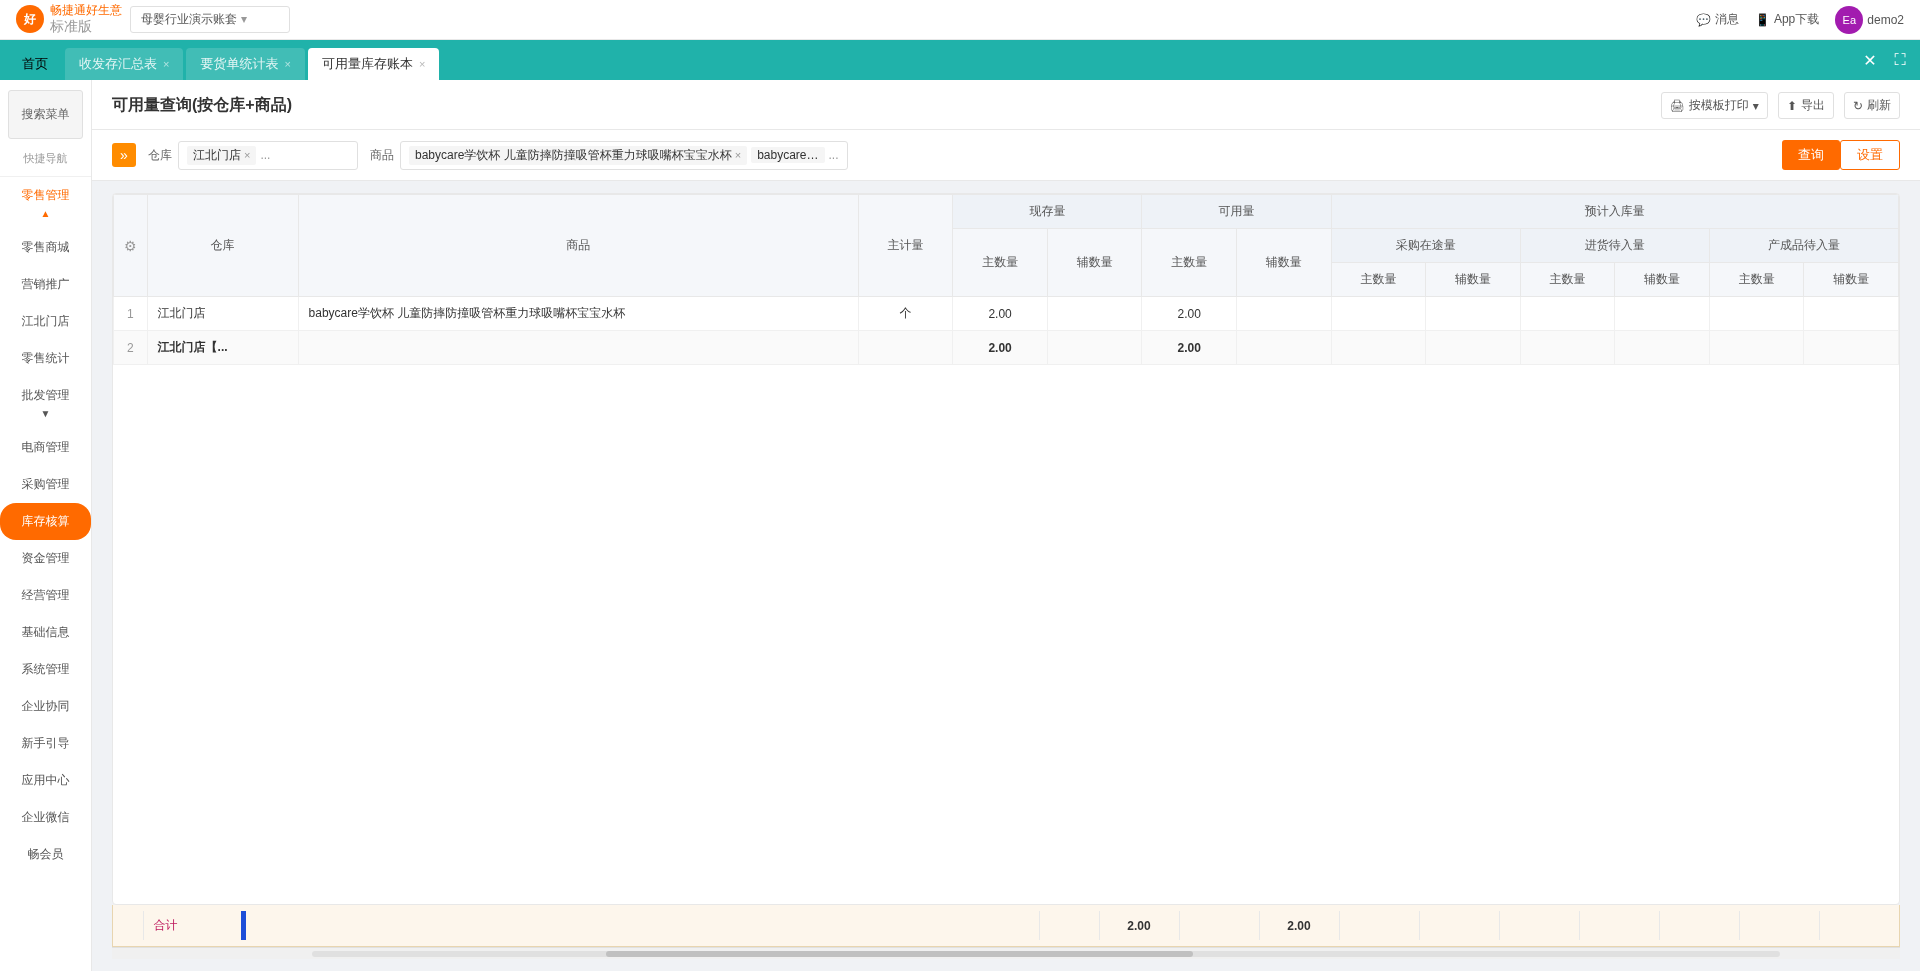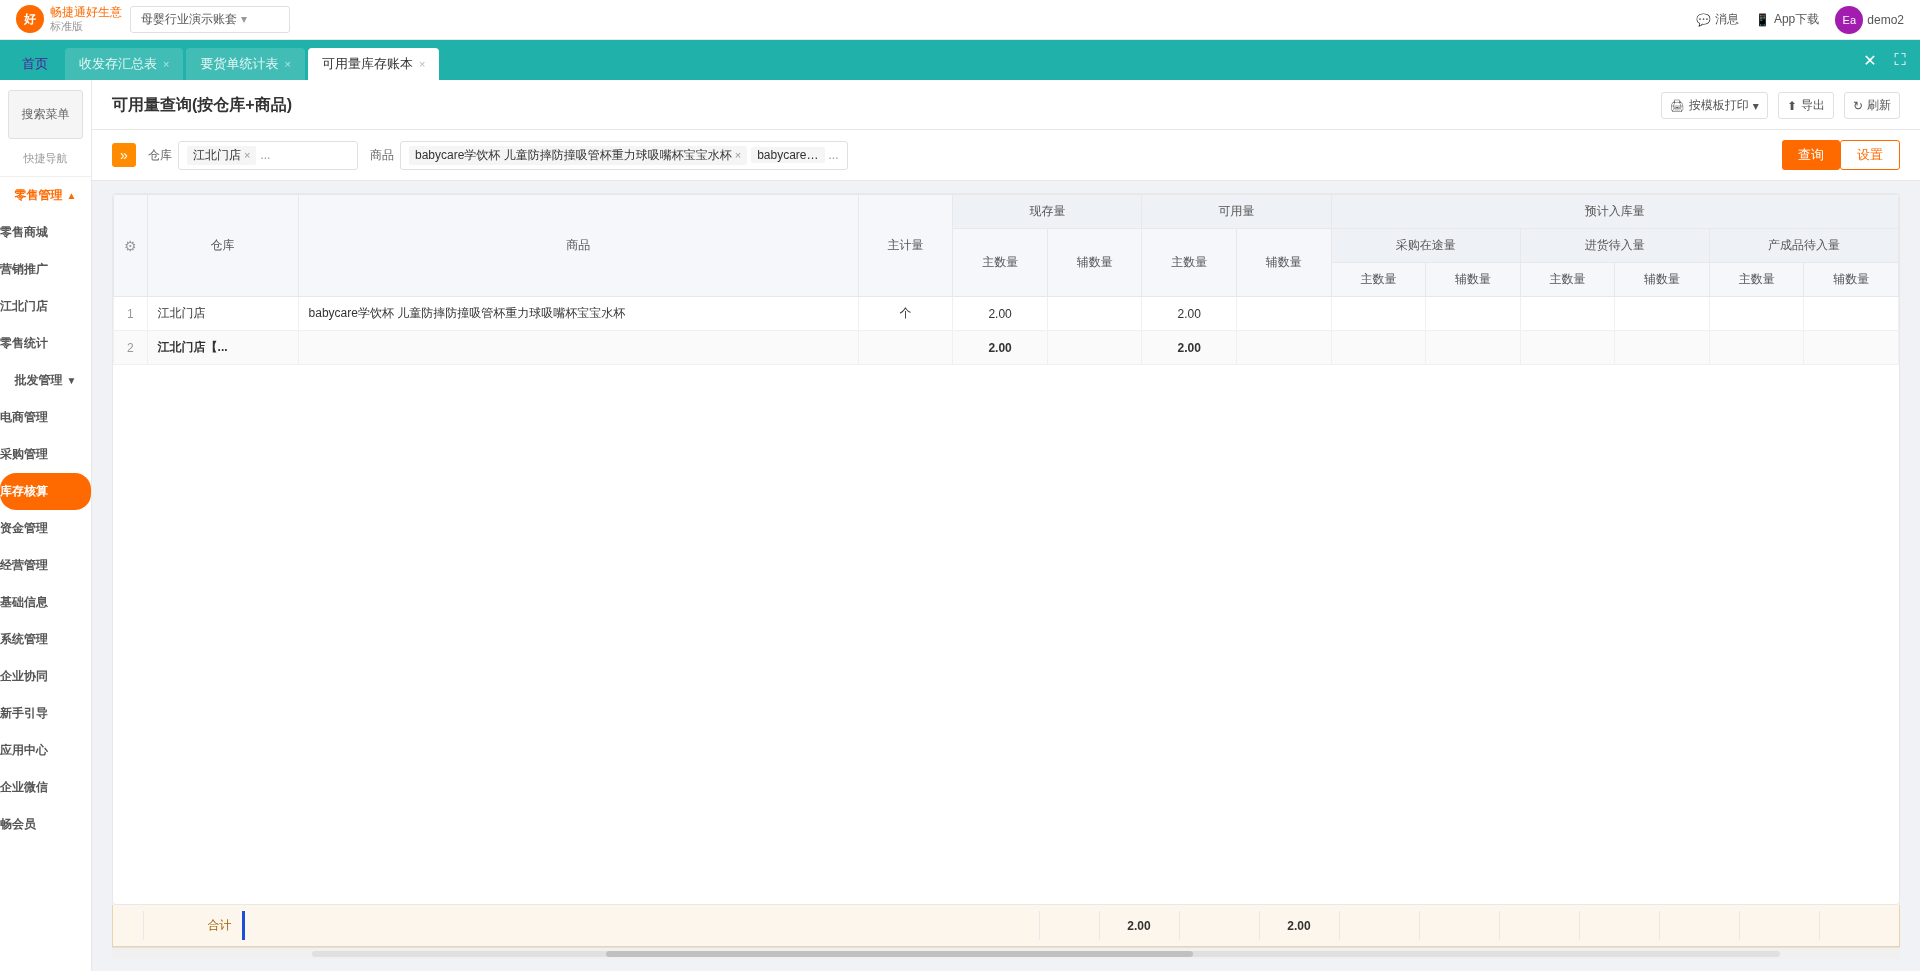--- a/index.html
+++ b/index.html
@@ -4,46 +4,46 @@
   <style>
     * { box-sizing: border-box; margin: 0; padding: 0; }
     body { font-family: 'Microsoft YaHei', Arial, sans-serif; font-size: 13px; background: #f5f5f5; color: #333; display: flex; flex-direction: column; height: 971px; overflow: hidden; }
 
     
     .top-bar { height: 40px; background: #fff; display: flex; align-items: center; justify-content: space-between; padding: 0 16px; border-bottom: 1px solid #e8e8e8; flex-shrink: 0; }
     .top-bar-left { display: flex; align-items: center; gap: 8px; }
     .logo-area { display: flex; align-items: center; gap: 6px; }
     .logo-icon { width: 28px; height: 28px; background: #ff6a00; border-radius: 50%; display: flex; align-items: center; justify-content: center; color: white; font-size: 12px; font-weight: bold; }
     .logo-text { font-size: 12px; color: #ff6a00; line-height: 1.2; }
-    .logo-sub { font-size: 11px; color: #999; }
+    .logo-sub { font-size: 14px; color: #999; }
     .org-selector { display: flex; align-items: center; gap: 4px; padding: 4px 10px; border: 1px solid #e0e0e0; border-radius: 3px; cursor: pointer; font-size: 12px; color: #555; min-width: 160px; }
     .top-bar-right { display: flex; align-items: center; gap: 16px; font-size: 12px; color: #555; }
     .top-right-item { display: flex; align-items: center; gap: 4px; cursor: pointer; }
     .avatar { width: 28px; height: 28px; border-radius: 50%; background: #a21caf; display: flex; align-items: center; justify-content: center; color: white; font-size: 11px; }
 
     
     .nav-tabs { height: 40px; background: #20b2aa; display: flex; align-items: flex-end; padding-left: 8px; flex-shrink: 0; position: relative; }
     .nav-tab { height: 32px; padding: 0 14px; display: flex; align-items: center; gap: 6px; font-size: 13px; cursor: pointer; border-radius: 4px 4px 0 0; color: rgba(255,255,255,0.85); background: rgba(255,255,255,0.15); margin-right: 3px; white-space: nowrap; }
     .nav-tab.active { background: #fff; color: #333; }
     .nav-tab .close-btn { font-size: 11px; color: inherit; opacity: 0.7; }
     .nav-tab.active .close-btn { color: #999; }
-    .nav-tab-home { background: transparent; color: #4c1d95; }
+    .nav-tab-home { background: transparent; color: #000000; }
     .nav-tabs-right { position: absolute; right: 8px; top: 50%; transform: translateY(-50%); display: flex; gap: 6px; }
     .nav-icon-btn { color: white; font-size: 16px; cursor: pointer; width: 24px; height: 24px; display: flex; align-items: center; justify-content: center; }
 
     
     .main-layout { display: flex; flex: 1; overflow: hidden; }
 
     
     .sidebar { width: 92px; background: #fff; border-right: 1px solid #e8e8e8; display: flex; flex-direction: column; overflow-y: auto; flex-shrink: 0; }
     .sidebar-search { padding: 10px 8px 6px; }
     .sidebar-search-btn { width: 100%; padding: 15px 0; background: #f5f5f5; border: 1px solid #e0e0e0; border-radius: 3px; font-size: 12px; color: #666; cursor: pointer; text-align: center; }
     .sidebar-quick-nav { padding: 6px 8px 10px; border-bottom: 1px solid #f0f0f0; }
     .sidebar-quick-nav-label { font-size: 11px; color: #999; text-align: center; }
-    .sidebar-item { padding: 10px 0; text-align: left; font-size: 12px; color: #555; cursor: pointer; display: flex; flex-direction: row; align-items: center; gap: 2px; font-weight: bold; }
+    .sidebar-item { padding: 10px 0; text-align: left; font-size: 12px; color: #555; cursor: pointer; display: flex; flex-direction: column; align-items: center; gap: 2px; }
     .sidebar-item.active { background: #ff6a00; color: white; border-radius: 16px; }
     .sidebar-item.section-header { font-size: 12px; color: #555; display: flex; align-items: center; justify-content: center; gap: 4px; padding: 10px 0; }
     .sidebar-item.section-header.expanded { color: #ff6a00; }
 
     
     .content-area { flex: 1; display: flex; flex-direction: column; overflow: hidden; background: #f0f2f5; }
 
     
     .page-header { background: #fff; padding: 12px 20px 10px; border-bottom: 1px solid #e8e8e8; display: flex; align-items: center; justify-content: space-between; flex-shrink: 0; }
     .page-title { font-size: 16px; font-weight: bold; color: #333; }
@@ -323,21 +323,21 @@
             </tr>
           </tbody>
         </table>
       </div>
 
       <div style="background:#fdf6ec; border: 1px solid #e8d5b0; border-top: none; padding: 6px 0; flex-shrink:0;">
         <table style="width:100%; border-collapse:collapse; font-size:12px;">
           <tbody>
               <tr>
             <td style="width:30px; border-right:1px solid #e8e8e8; text-align:center;"></td>
-            <td style="width:100px; border-right:3px solid #1d4ed8; padding:6px 10px; text-align:right; color:#a16207;">合计</td>
+            <td style="width:100px; border-right:5px solid #1d4ed8; padding:6px 10px; text-align:left; color:#be185d;">合计</td>
             <td style="min-width:280px; border-right:1px solid #e8e8e8;"></td>
             <td style="width:60px; border-right:1px solid #e8e8e8;"></td>
             <td style="width:80px; border-right:1px solid #e8e8e8; text-align:center; font-weight:bold; padding:6px;">2.00</td>
             <td style="width:80px; border-right:1px solid #e8e8e8;"></td>
             <td style="width:80px; border-right:1px solid #e8e8e8; text-align:center; font-weight:bold; padding:6px;">2.00</td>
             <td style="width:80px; border-right:1px solid #e8e8e8;"></td>
             <td style="width:80px; border-right:1px solid #e8e8e8;"></td>
             <td style="width:80px; border-right:1px solid #e8e8e8;"></td>
             <td style="width:80px; border-right:1px solid #e8e8e8;"></td>
             <td style="width:80px; border-right:1px solid #e8e8e8;"></td>

